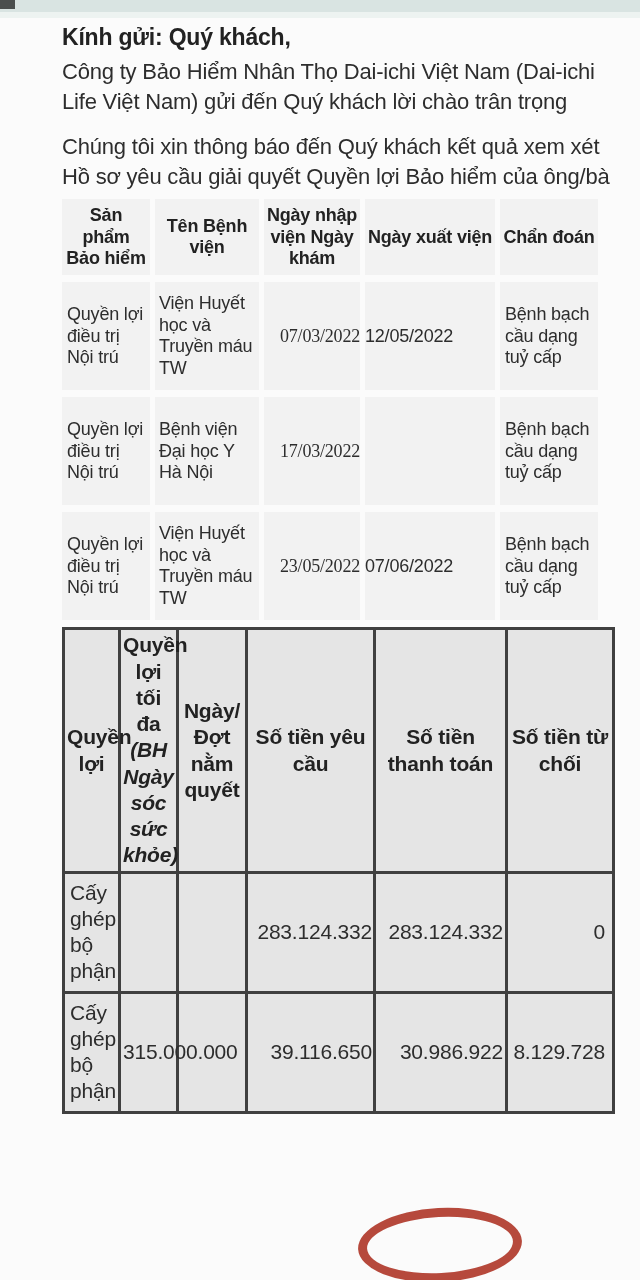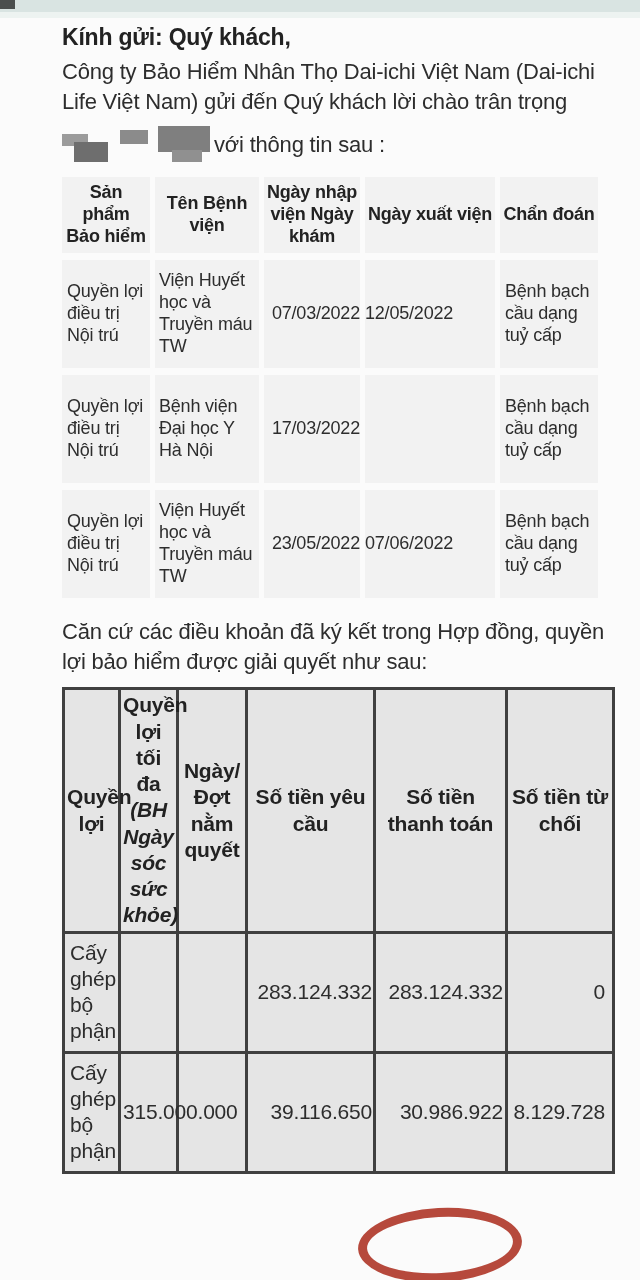--- a/index.html
+++ b/index.html
@@ -4,42 +4,42 @@
 <style>
   html,body{margin:0;padding:0;}
   body{width:640px;height:1280px;background:#fbfbfb;font-family:"Liberation Sans",sans-serif;color:#2d2d2d;}
   .page{position:relative;width:640px;height:1280px;overflow:hidden;background:#fbfbfb;}
   .top-strip{position:absolute;left:0;top:0;width:640px;height:12px;background:#d9e4e2;}
   .top-strip-fade{position:absolute;left:0;top:12px;width:640px;height:6px;background:#edf3f1;}
   .corner-notch{position:absolute;left:0;top:0;width:15px;height:9px;background:#4b4f4e;}
   .content{position:relative;margin:22px 14px 0 62px;width:564px;letter-spacing:-0.2px;}
   p{margin:0;}
   .greeting{font-size:23px;font-weight:bold;line-height:1.35;margin-bottom:4px;color:#222;}
-  .intro{font-size:22px;line-height:1.38;margin-bottom:6px;}
+  .intro{font-size:22px;line-height:1.38;margin-bottom:14px;}
   .notice{font-size:22px;line-height:1.38;}
   .redact-row{display:flex;align-items:flex-end;margin:2px 0 8px 0;height:38px;}
   .redaction{position:relative;width:150px;height:38px;}
   .redaction .b{position:absolute;}
   .b1{left:0;top:10px;width:26px;height:12px;background:#9b9b9b;}
   .b2{left:12px;top:18px;width:34px;height:20px;background:#6e6e6e;}
   .b3{left:58px;top:6px;width:28px;height:14px;background:#8b8b8b;}
   .b4{left:96px;top:2px;width:52px;height:26px;background:#7f7f7f;}
   .b5{left:110px;top:26px;width:30px;height:12px;background:#909090;}
   .notice-suffix{font-size:22px;margin-left:2px;padding-bottom:4px;}
 
   table{table-layout:fixed;}
   
   .t1{width:546px;border-collapse:separate;border-spacing:5px 7px;margin-left:-5px;font-size:18px;}
   .t1 th,.t1 td{background:#f2f2f2;padding:2px;vertical-align:middle;line-height:1.22;}
   .t1 th{font-weight:bold;text-align:center;color:#222;}
   .t1 thead tr{height:76px;}
   .t1 tbody tr{height:108px;}
   .t1 td.c-product{text-align:left;padding-left:5px;}
   .t1 td.c-hospital{text-align:left;padding-left:4px;}
-  .t1 td.c-adm{text-align:right;padding:0;white-space:nowrap;}
+  .t1 td.c-adm{text-align:right;padding:0;white-space:nowrap;font-family:Liberation Serif, serif;}
   .t1 td.c-dis{text-align:left;padding:0;white-space:nowrap;}
   .t1 td.c-diag{text-align:left;padding-left:5px;}
 
   .settle-intro{font-size:22px;line-height:1.38;margin:12px 0 10px 0;}
 
   
   .t2{width:550px;border-collapse:collapse;font-size:21px;}
   .t2 th,.t2 td{border:3px solid #404040;background:#e5e5e5;padding:2px;vertical-align:middle;line-height:1.25;}
   .t2 th{font-weight:bold;text-align:center;color:#222;}
   .t2 tr.h{height:186px;}
@@ -58,30 +58,21 @@
 <body>
 
 <div class="page">
   <div class="top-strip"></div>
   <div class="top-strip-fade"></div>
   <div class="corner-notch"></div>
 
   <div class="content">
     <p class="greeting">Kính gửi: Quý khách,</p>
     <p class="intro">Công ty Bảo Hiểm Nhân Thọ Dai-ichi Việt Nam (Dai-ichi Life Việt Nam) gửi đến Quý khách lời chào trân trọng</p>
-    <div class="redact-row">
-      <span class="redaction">
-        <span class="b b1"></span>
-        <span class="b b2"></span>
-        <span class="b b3"></span>
-        <span class="b b4"></span>
-        <span class="b b5"></span>
-      </span>
-      <span class="notice-suffix">với thông tin sau :</span>
-    </div>
+    <p class="notice">Chúng tôi xin thông báo đến Quý khách kết quả xem xét Hồ sơ yêu cầu giải quyết Quyền lợi Bảo hiểm của ông/bà</p>
 
     <table class="t1">
       <colgroup>
         <col style="width:88px">
           <col style="width:104px">
           <col style="width:96px">
           <col style="width:130px">
           <col style="width:98px">
       </colgroup>
       <thead>
@@ -111,21 +102,20 @@
         <tr>
           <td class="c-product">Quyền lợi điều trị Nội trú</td>
           <td class="c-hospital">Viện Huyết học và Truyền máu TW</td>
           <td class="c-adm">23/05/2022</td>
           <td class="c-dis">07/06/2022</td>
           <td class="c-diag">Bệnh bạch cầu dạng tuỷ cấp</td>
         </tr>
       </tbody>
     </table>
 
-    <p class="settle-intro">Căn cứ các điều khoản đã ký kết trong Hợp đồng, quyền lợi bảo hiểm được giải quyết như sau:</p>
 
     <table class="t2">
       <colgroup>
         <col style="width:56px">
           <col style="width:58px">
           <col style="width:69px">
           <col style="width:128px">
           <col style="width:132px">
           <col style="width:107px">
       </colgroup>

